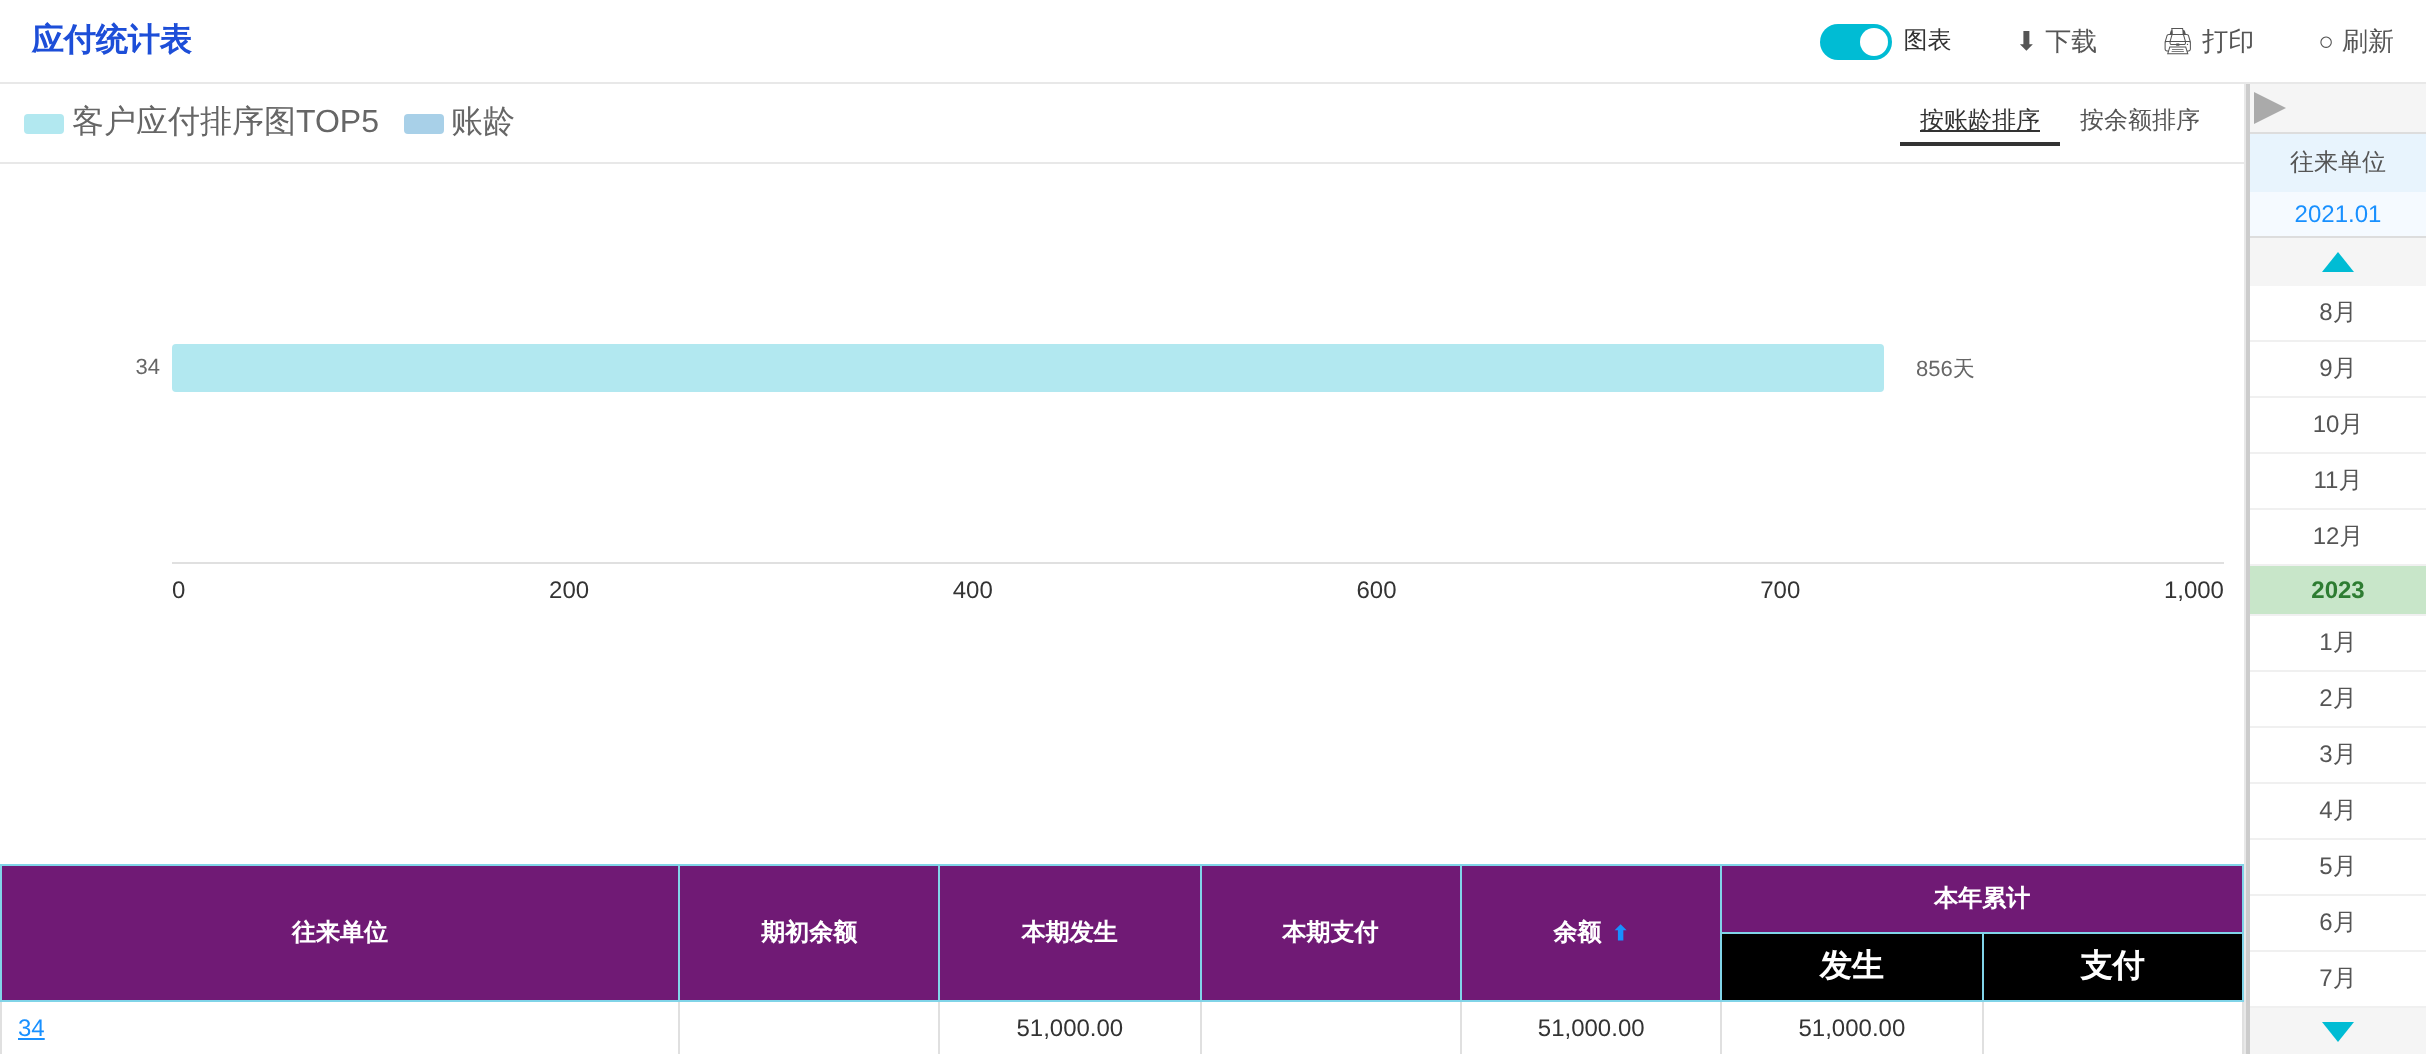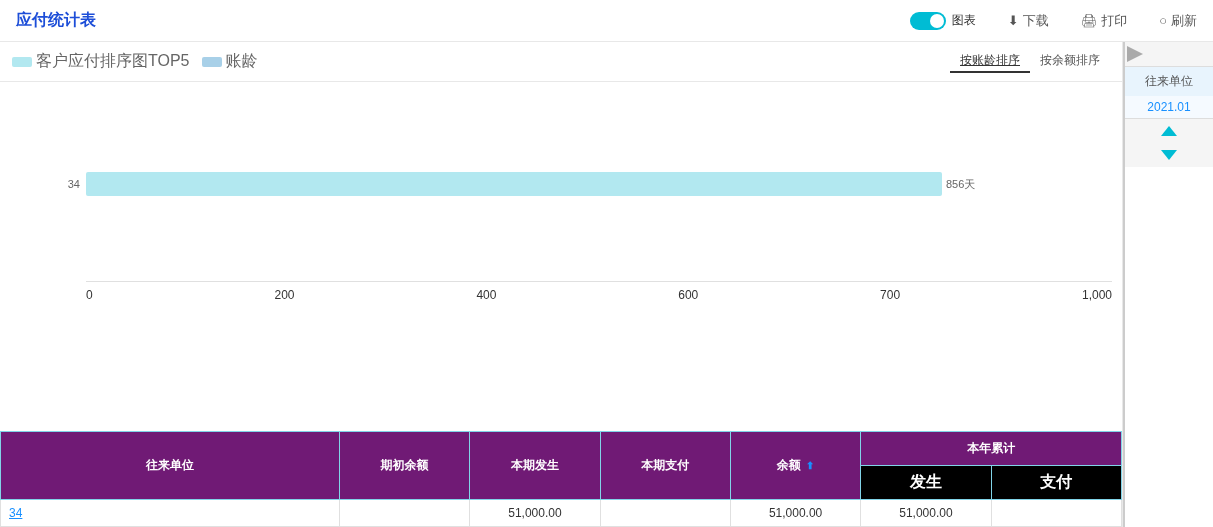--- a/index.html
+++ b/index.html
@@ -115,21 +115,21 @@
         </div>
       </div>
 
       <div class="chart-area">
         <div class="chart-canvas">
           <div style="position:relative; height:220px; width:100%;">
 
             <div style="position:absolute; top:80px; left:0; right:0; display:flex; align-items:center;">
               <span style="width:30px; text-align:right; font-size:11px; color:#666; margin-right:6px;">34</span>
               <div style="height:24px; background:#b2e8f0; border-radius:2px; flex:1; max-width:856px;"></div>
-              <span style="margin-left:4px; font-size:11px; color:#666;">856天</span>
+              <span style="margin-left:16px; font-size:11px; color:#666;">856天</span>
             </div>
 
             <div style="position:absolute; bottom:30px; left:36px; right:0; height:1px; background:#e0e0e0;"></div>
 
             <div style="position:absolute; bottom:10px; left:36px; right:0; display:flex; justify-content:space-between;">
               <span>0</span>
               <span>200</span>
               <span>400</span>
               <span>600</span>
               <span>700</span>
@@ -177,18 +177,33 @@
       <div style="display:flex; align-items:center; padding:4px 2px; background:#f5f5f5; border-bottom:1px solid #ddd; cursor:pointer;">
         <div class="sidebar-chevron"></div>
       </div>
       <div class="sidebar-header">
         <span>往来单位</span>
       </div>
       <input class="sidebar-year-input" type="text" value="2021.01" style="">
       <button class="sidebar-nav-btn">
         <span class="nav-arrow-up"></span>
       </button>
+      <div class="sidebar-month-list" id="sidebar-month-list">
+      <div class="sidebar-month-item">8月</div>
+          <div class="sidebar-month-item">9月</div>
+          <div class="sidebar-month-item">10月</div>
+          <div class="sidebar-month-item">11月</div>
+          <div class="sidebar-month-item">12月</div>
+          <div class="sidebar-month-item highlighted">2023</div>
+          <div class="sidebar-month-item">1月</div>
+          <div class="sidebar-month-item">2月</div>
+          <div class="sidebar-month-item">3月</div>
+          <div class="sidebar-month-item">4月</div>
+          <div class="sidebar-month-item">5月</div>
+          <div class="sidebar-month-item">6月</div>
+          <div class="sidebar-month-item">7月</div>
+        </div>
       <button class="sidebar-nav-btn">
         <span class="nav-arrow-down"></span>
       </button>
     </div>
   </div>
 </div>
 
 </body></html>

